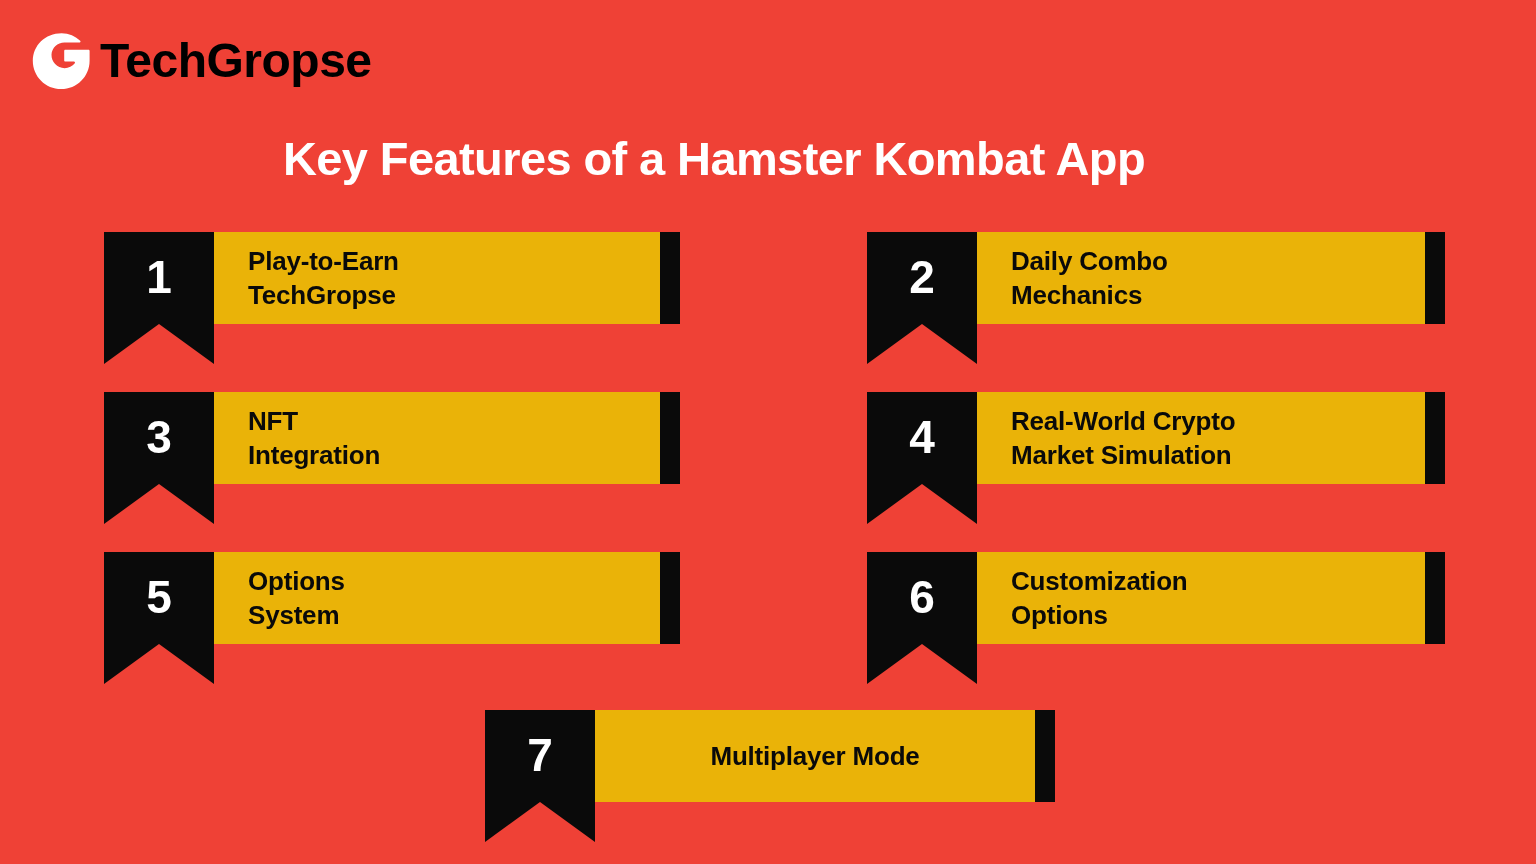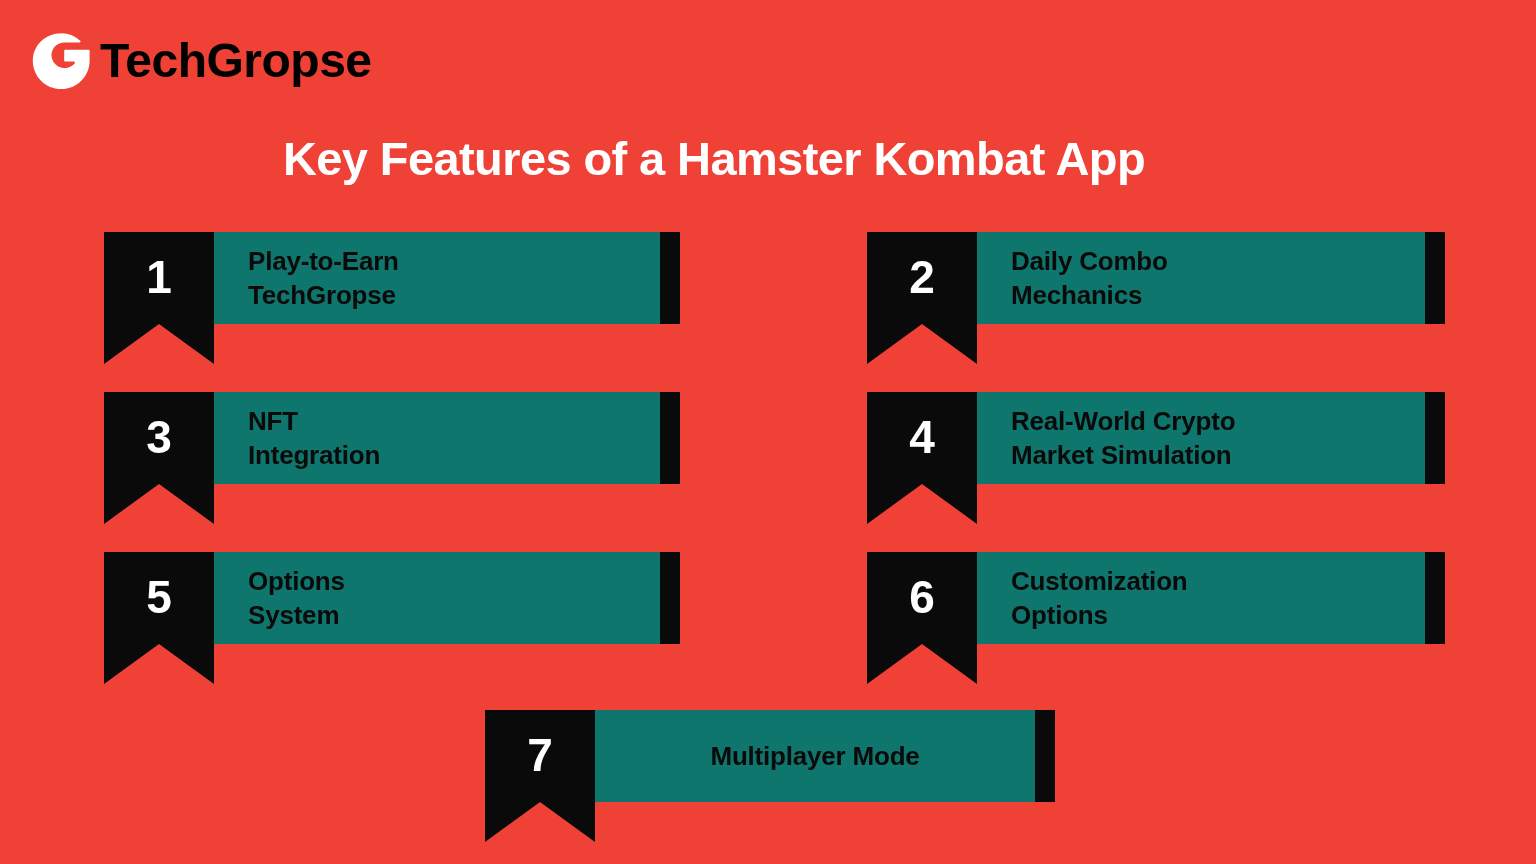--- a/index.html
+++ b/index.html
@@ -94,21 +94,21 @@
     top: 100%;
     width: 0;
     height: 0;
     border-left: 55px solid #0A0A0A;
     border-right: 55px solid #0A0A0A;
     border-bottom: 40px solid transparent;
   }
 
   .card-body {
     flex: 1 1 auto;
-    background: #0f766e;
+    background: #eab308;
     display: flex;
     flex-direction: column;
     justify-content: center;
     padding: 0 18px 0 34px;
     box-sizing: border-box;
   }
   .card-body.center {
     align-items: center;
     padding: 8px 18px;
   }

